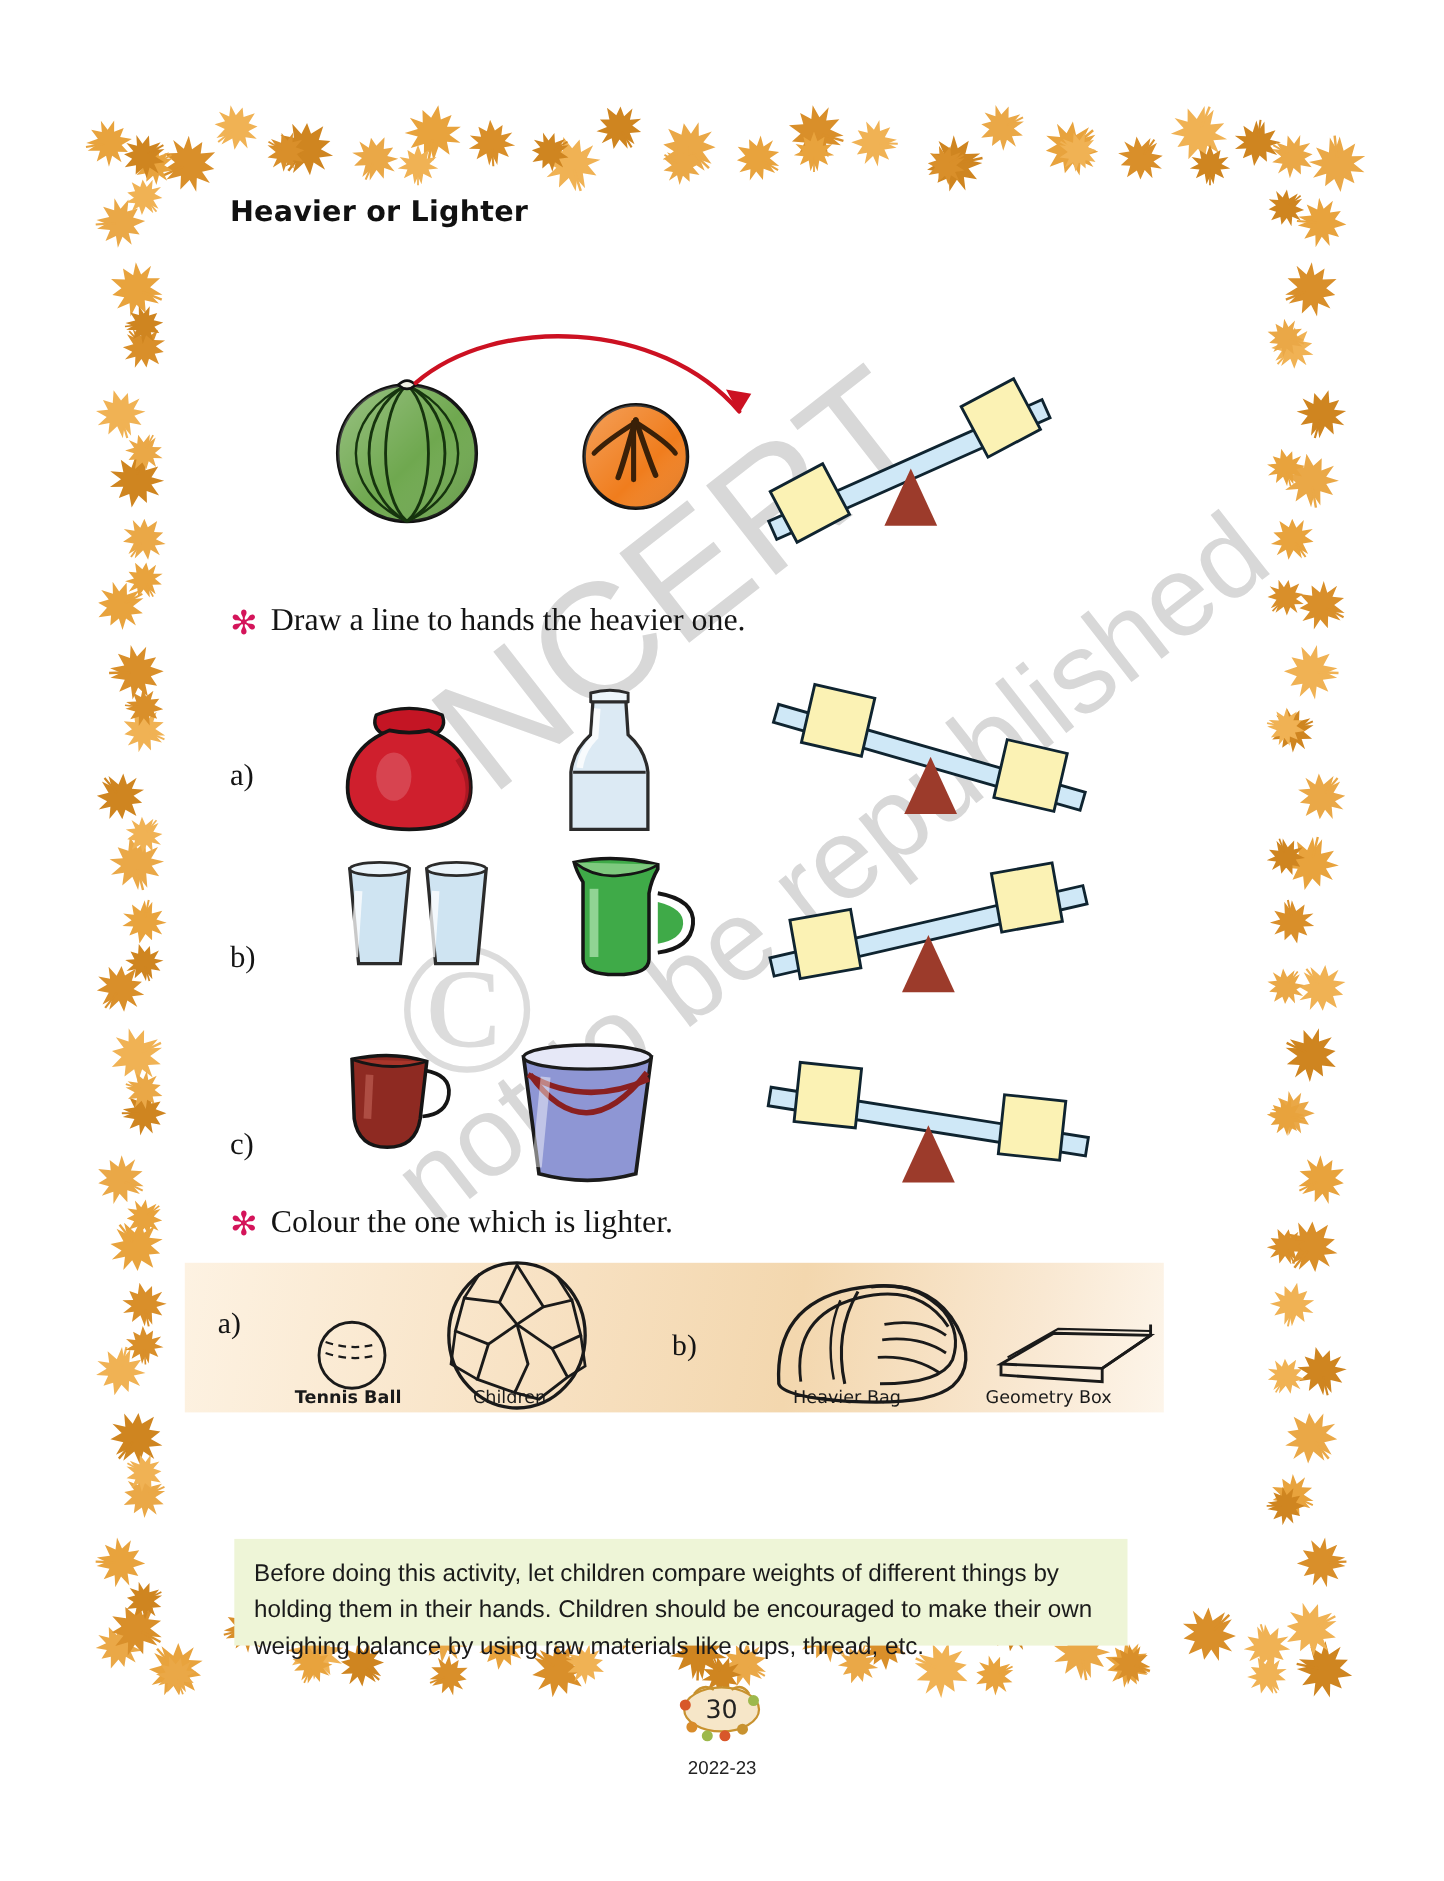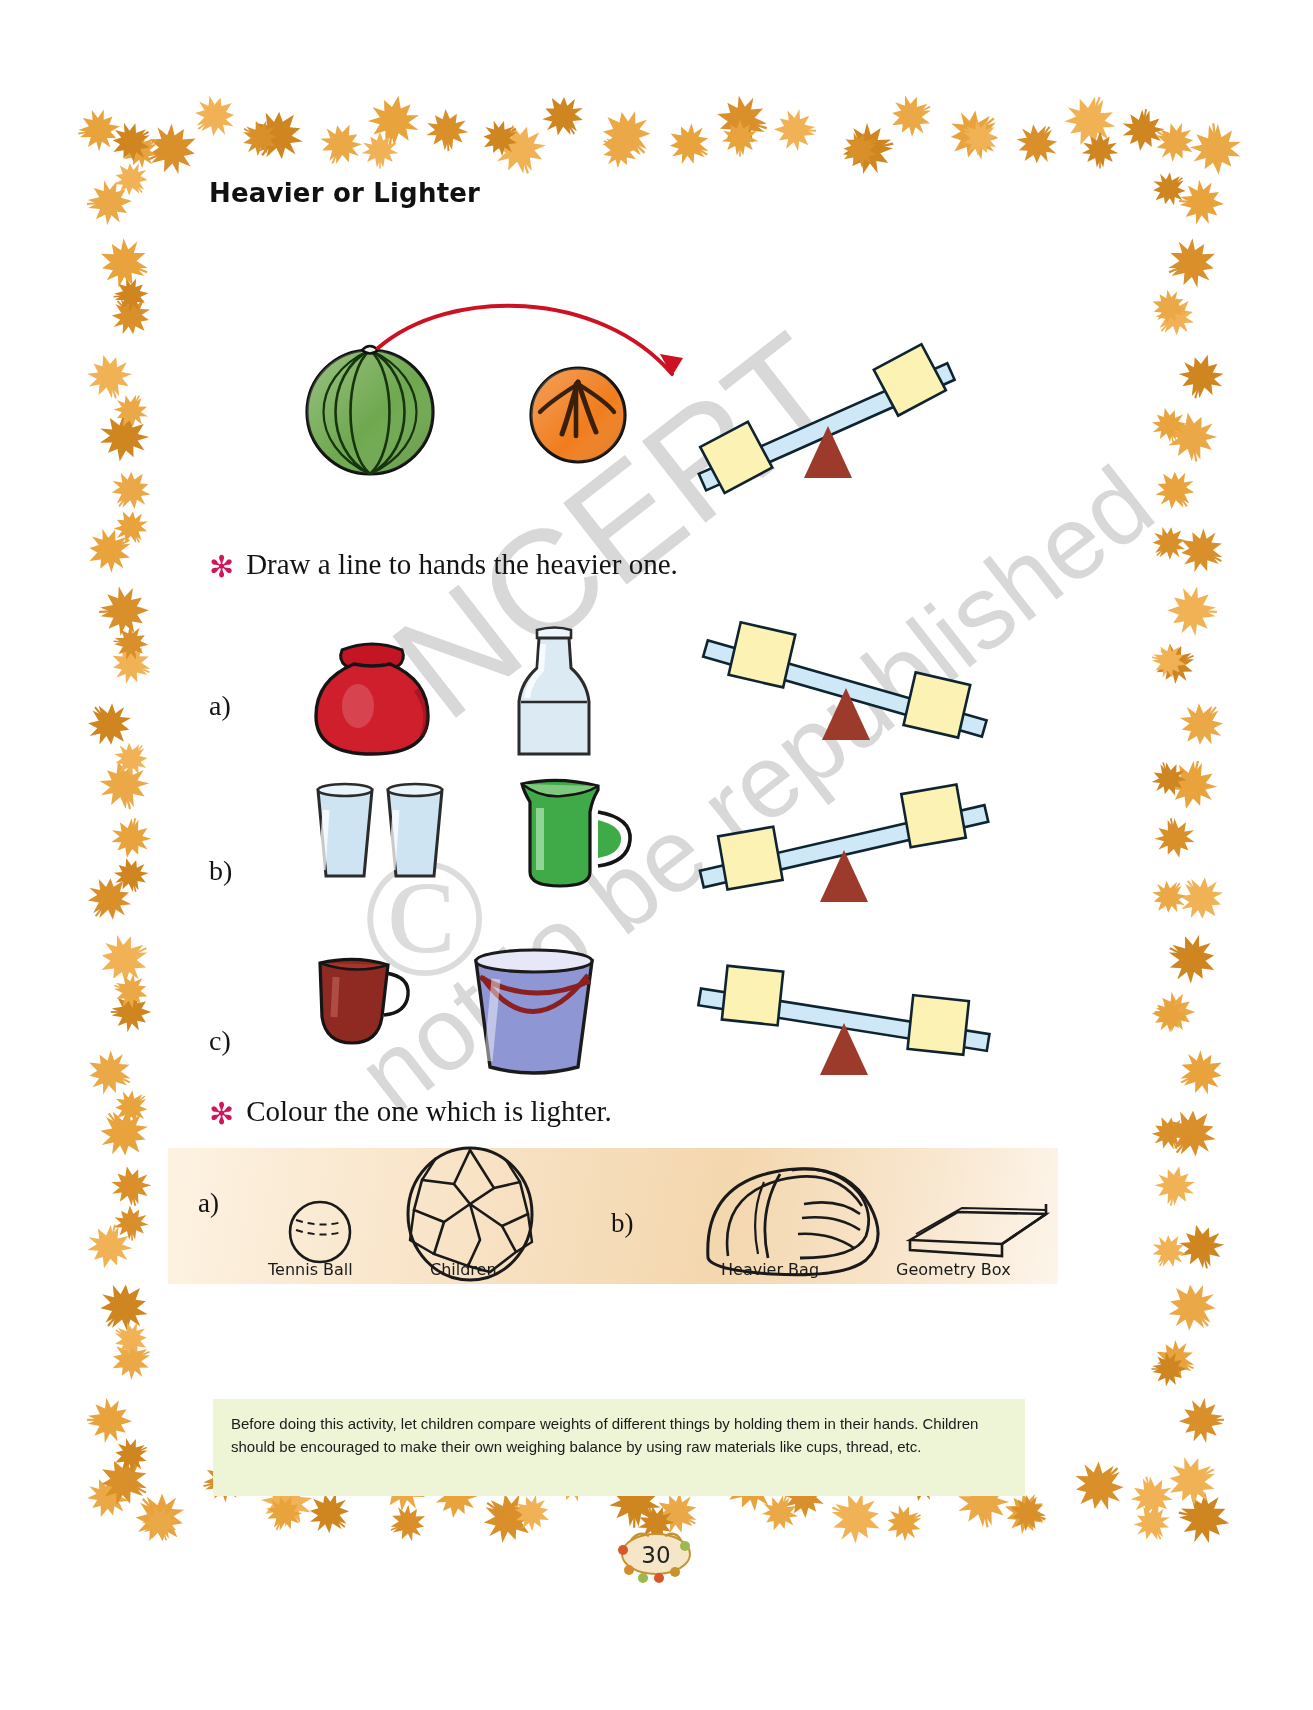--- a/index.html
+++ b/index.html
@@ -88,21 +88,21 @@
   }
 
   
   .note{
     position:absolute;left:213px;top:1399px;
     width:812px;height:97px;
     background:#eef5d7;
     padding:14px 18px 0 18px;
     box-sizing:border-box;
     font-family:"Liberation Sans", sans-serif;
-    font-size:15px;line-height:1.52;color:#1a1a1a;
+    font-size:22px;line-height:1.52;color:#1a1a1a;
     z-index:6;
   }
 
   
   .pagenum{
     position:absolute;left:613px;top:1528px;
     width:86px;height:58px;z-index:6;
   }
   .pagenum .num{
     position:absolute;left:0;top:14px;width:86px;
@@ -1100,21 +1100,21 @@
       </g>
 
       <g>
         <path d="M742 92 l48 -28 l88 2 l-44 30 z" fill="none" stroke="#1a1a1a" stroke-width="2.6"></path>
         <path d="M742 92 l0 10 l92 6 l0 -12" fill="none" stroke="#1a1a1a" stroke-width="2.6"></path>
         <path d="M834 96 l44 -30 l0 -10" fill="none" stroke="#1a1a1a" stroke-width="2.6"></path>
         <path d="M748 86 l46 -26 l84 2" fill="none" stroke="#1a1a1a" stroke-width="2"></path>
       </g>
     </svg>
 
-    <div class="objlabel" style="left:100px;top:112px;">Tennis Ball</div>
+    <div class="objlabel" style="left:100px;top:112px;font-weight:bold;">Tennis Ball</div>
     <div class="objlabel" style="left:262px;top:112px;">Children</div>
     <div class="objlabel" style="left:553px;top:112px;">Heavier Bag</div>
     <div class="objlabel" style="left:728px;top:112px;">Geometry Box</div>
   </div>
 
   <div class="note">Before doing this activity, let children compare weights of different things by holding them in their hands. Children should be encouraged to make their own weighing balance by using raw materials like cups, thread, etc.</div>
 
   <div class="pagenum">
     <svg width="86" height="58" viewBox="0 0 86 58">
       <ellipse cx="43" cy="26" rx="34" ry="20" fill="#f6e6c8" stroke="#c8922f" stroke-width="2"></ellipse>
@@ -1123,13 +1123,14 @@
       <circle cx="16" cy="42" r="5" fill="#d88b2a"></circle>
       <circle cx="30" cy="50" r="5" fill="#9db84c"></circle>
       <circle cx="46" cy="50" r="5" fill="#d8572a"></circle>
       <circle cx="62" cy="44" r="5" fill="#c8922f"></circle>
       <circle cx="72" cy="18" r="5" fill="#9db84c"></circle>
       <circle cx="10" cy="22" r="5" fill="#d8572a"></circle>
     </svg>
     <div class="num">30</div>
   </div>
 
+  <div class="year">2022-23</div>
 </div>
 
 </body></html>

